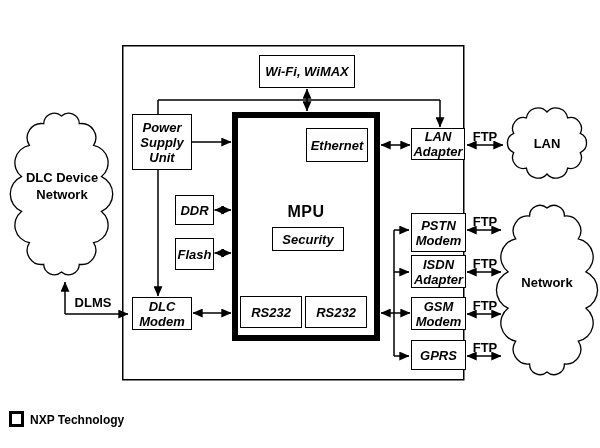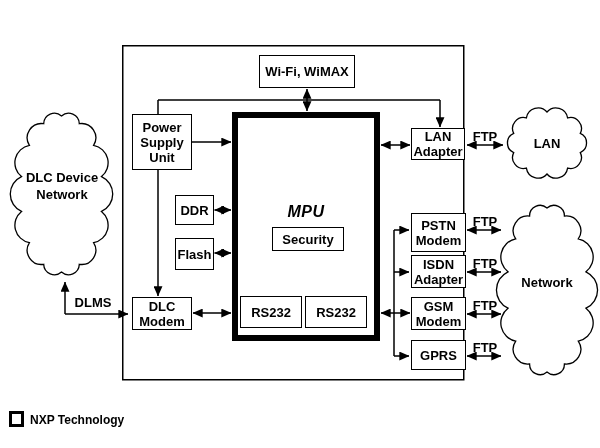--- a/index.html
+++ b/index.html
@@ -5,29 +5,29 @@
   html,body{margin:0;padding:0;background:#fff;}
   #stage{
     position:relative;width:600px;height:448px;background:#fff;overflow:hidden;
     font-family:"Liberation Sans",sans-serif;color:#000;
   }
   #wires{position:absolute;left:0;top:0;z-index:1;}
   .box{
     position:absolute;z-index:2;box-sizing:border-box;background:#fff;
     border:1.5px solid #000;display:flex;flex-direction:column;
     align-items:center;justify-content:center;text-align:center;
-    font-size:13px;font-weight:bold;line-height:15px;
+    font-size:13px;font-weight:bold;line-height:15px;font-style:italic;
   }
   .thick{border:6.5px solid #000;background:#fff;}
   .lbl{
     position:absolute;z-index:3;font-size:13px;font-weight:bold;
     text-align:center;line-height:15px;white-space:nowrap;
   }
   .cloud-lbl{line-height:17px;}
-  .mpu-title{font-size:16px;letter-spacing:.5px;font-style:italic;}
+  .mpu-title{font-size:16px;letter-spacing:.5px;}
   .legend-swatch{
     position:absolute;z-index:3;box-sizing:border-box;background:#fff;
     border:3px solid #000;width:15px;height:16px;
   }
   .legend-text{font-size:12px;text-align:left;}
 </style>
 </head>
 <body>
 
 <div id="stage">
@@ -112,20 +112,23 @@
 
   <div class="box" style="left:132px;top:297px;width:60px;height:33px">
     <span>DLC</span>
     <span>Modem</span>
   </div>
 
   <div class="box thick" style="left:232px;top:112px;width:148px;height:229px"></div>
   <div class="lbl mpu-title" style="left:232px;top:204px;width:148px">
     <span>MPU</span>
   </div>
+  <div class="box" style="left:306px;top:128px;width:62px;height:34px;z-index:3">
+    <span>Ethernet</span>
+  </div>
   <div class="box" style="left:272px;top:227px;width:72px;height:24px;z-index:3">
     <span>Security</span>
   </div>
   <div class="box" style="left:240px;top:296px;width:62px;height:32px;z-index:3">
     <span>RS232</span>
   </div>
   <div class="box" style="left:305px;top:296px;width:62px;height:32px;z-index:3">
     <span>RS232</span>
   </div>
 

